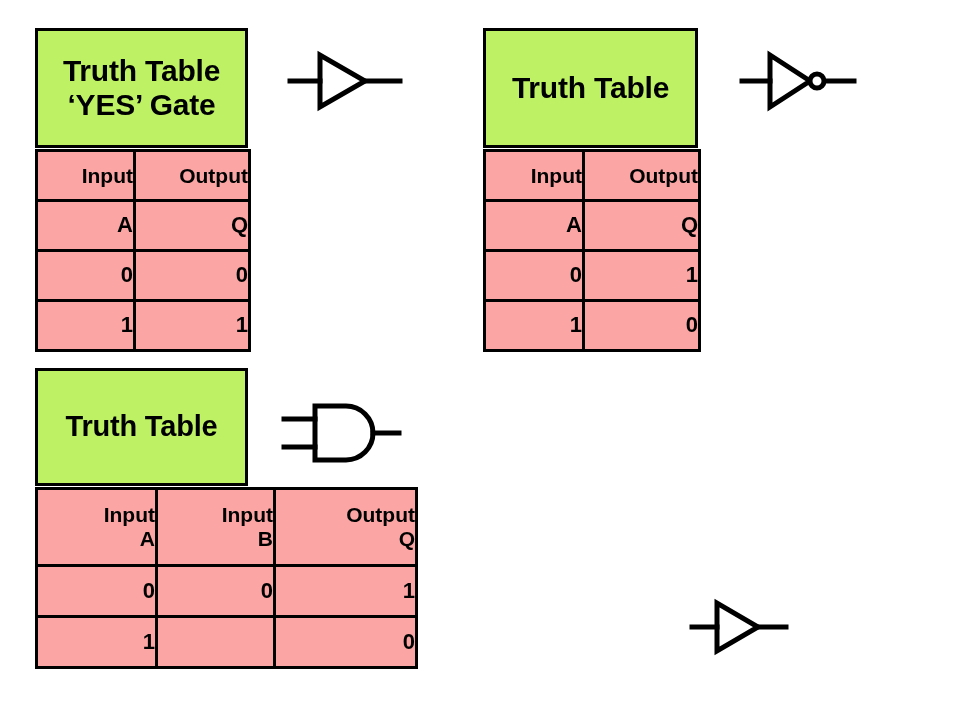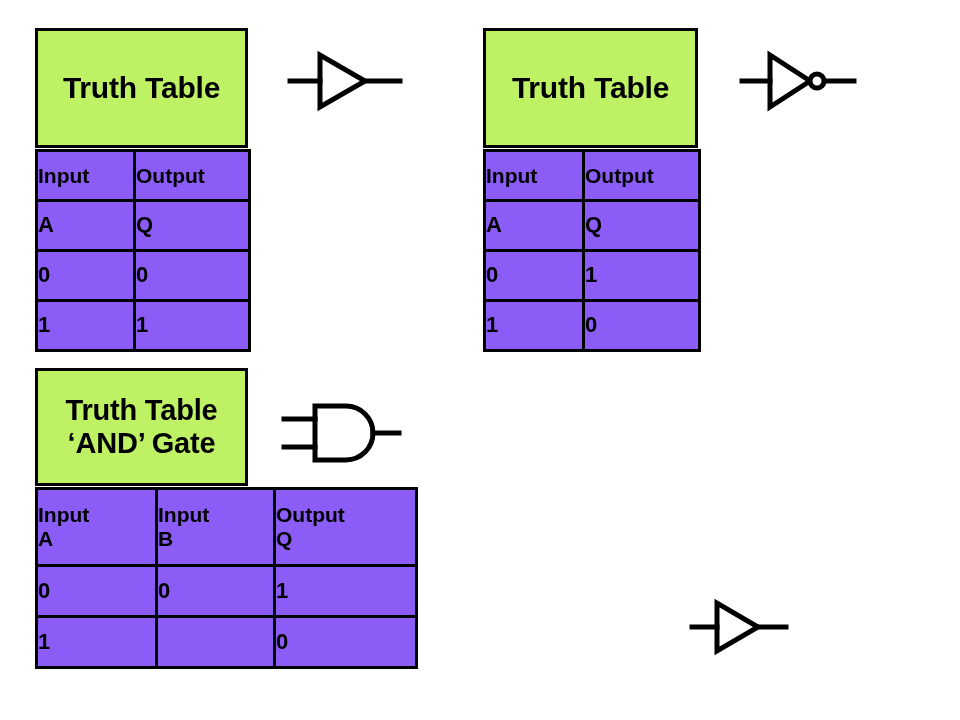--- a/index.html
+++ b/index.html
@@ -50,25 +50,25 @@
   }
 
   .tt-grid {
     position: absolute;
     border-collapse: collapse;
     table-layout: fixed;
     background: #ffffff;
   }
   .tt-grid td {
     border: 3px solid #000000;
-    text-align: left;
+    text-align: right;
     vertical-align: middle;
     font-weight: bold;
     padding: 0;
-    background: #8b5cf6;
+    background: #fca5a5;
     line-height: 1.12;
   }
   .tt-grid td .sub {
     display: block;
   }
 
   
   #table-yes .tt-title {
     left: 35px; top: 28px; width: 213px; height: 120px;
     font-size: 30px;
@@ -125,20 +125,21 @@
   }
 </style>
 </head>
 <body>
 
 <div class="stage">
 
   <div class="tt-block" id="table-yes">
     <div class="tt-title">
       <span class="line">Truth Table</span>
+      <span class="line">‘YES’ Gate</span>
     </div>
     <table class="tt-grid">
       <colgroup>
           <col style="width:98px">
           <col style="width:115px">
         </colgroup>
       <tbody>
         <tr>
           <td class="hdr">Input</td>
           <td class="hdr">Output</td>
@@ -185,21 +186,20 @@
           <td>1</td>
           <td>0</td>
         </tr>
       </tbody>
     </table>
   </div>
 
   <div class="tt-block" id="table-and">
     <div class="tt-title">
       <span class="line">Truth Table</span>
-      <span class="line">‘AND’ Gate</span>
     </div>
     <table class="tt-grid">
       <colgroup>
           <col style="width:120px">
           <col style="width:118px">
           <col style="width:142px">
         </colgroup>
       <tbody>
         <tr>
           <td class="hdr">

